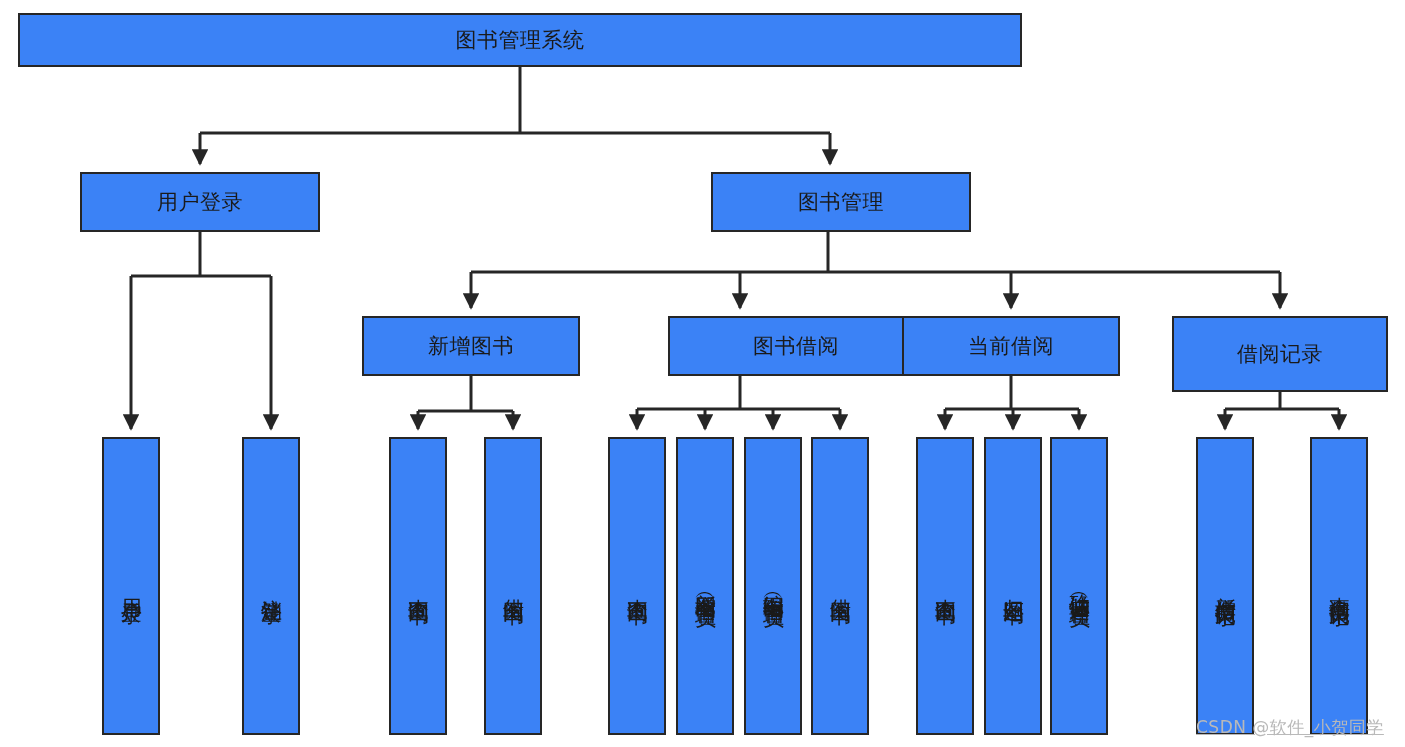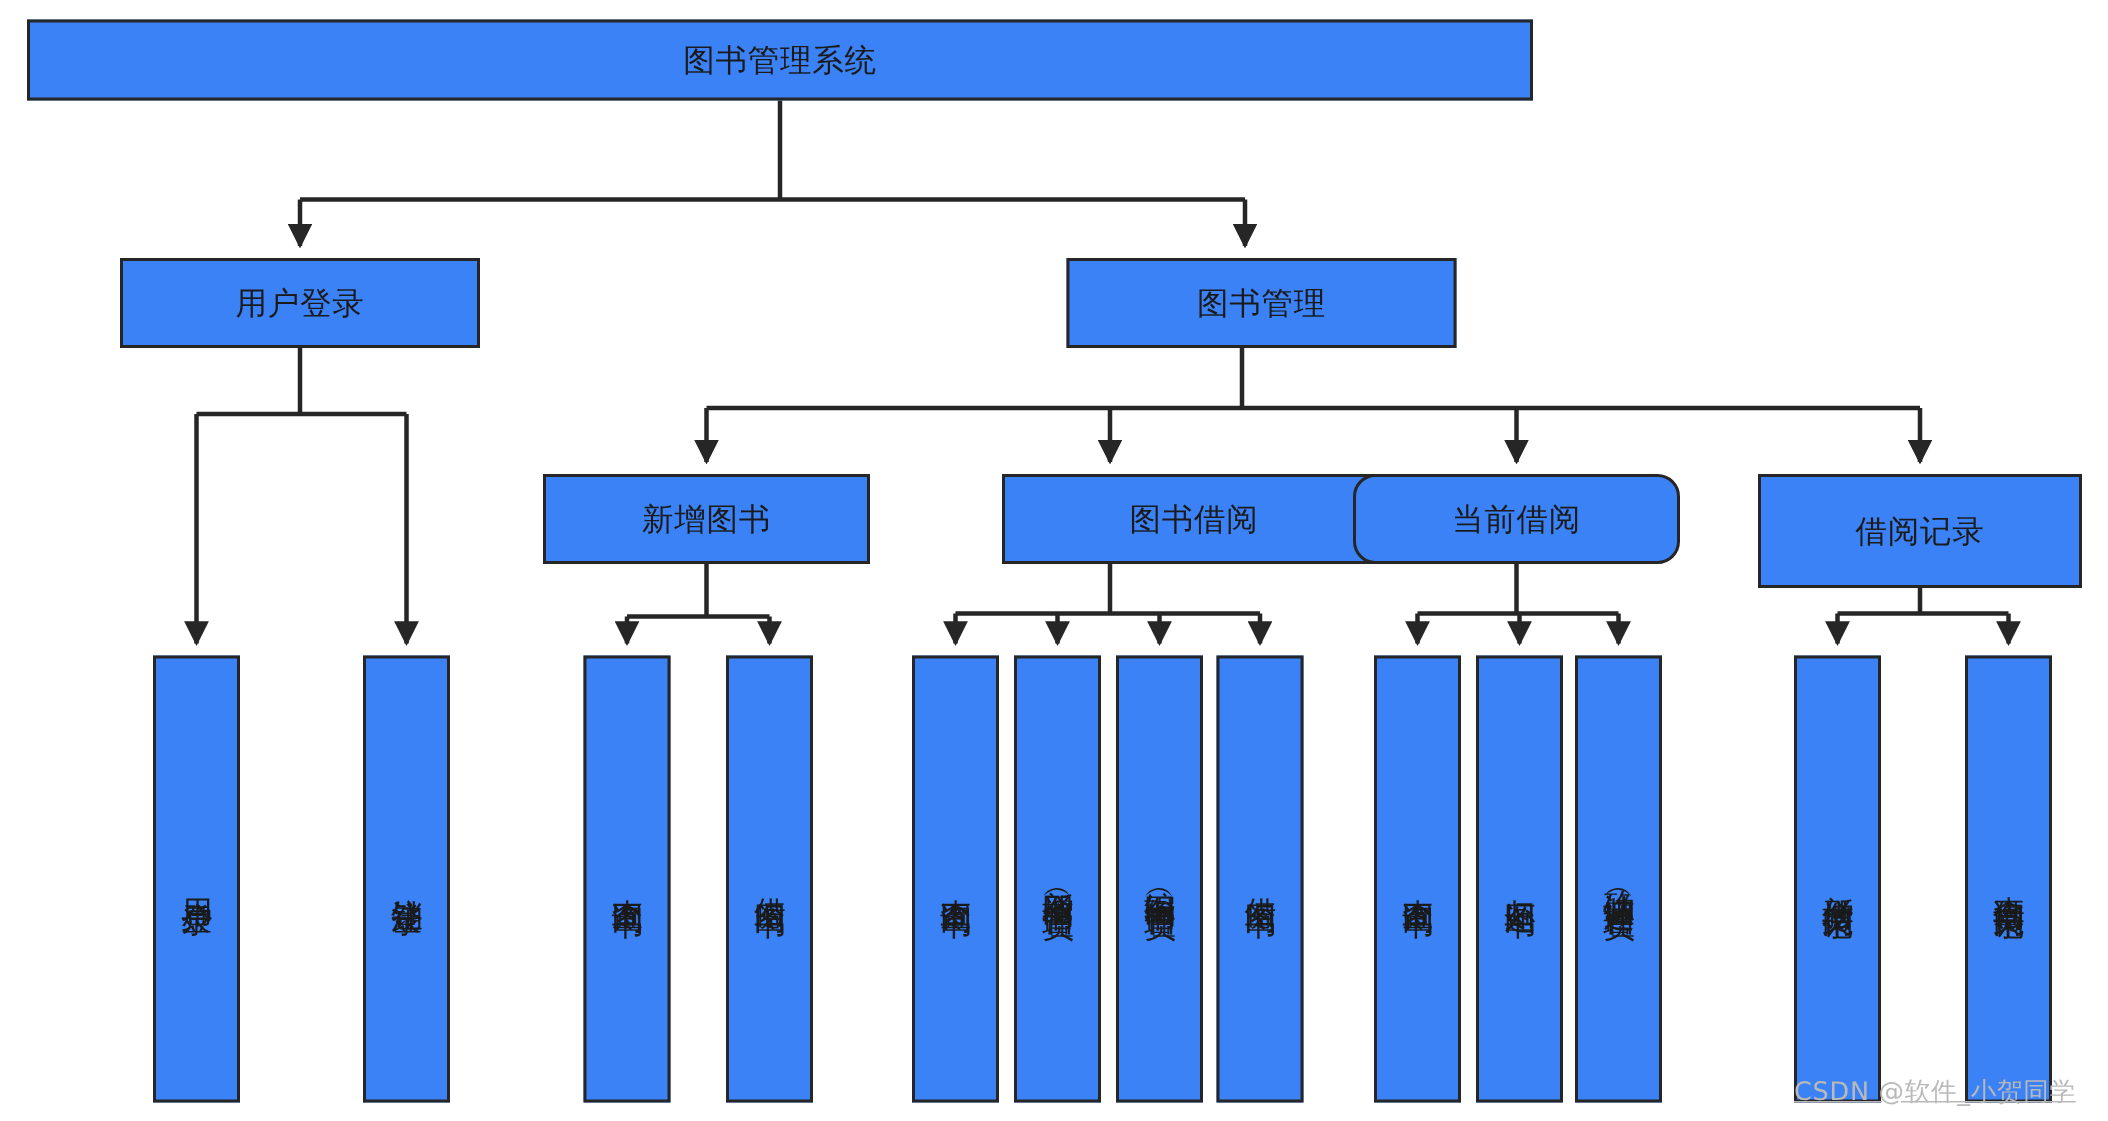--- a/index.html
+++ b/index.html
@@ -122,21 +122,21 @@
   <div class="node" style="left: 711px; top: 172px; width: 260px; height: 60px;">
     <span class="label">图书管理</span>
   </div>
 
   <div class="node" style="left: 362px; top: 316px; width: 218px; height: 60px;">
     <span class="label">新增图书</span>
   </div>
   <div class="node" style="left: 632px; top: 316px; width: 256px; height: 60px; margin-left: 36px;">
     <span class="label">图书借阅</span>
   </div>
-  <div class="node" style="left: 902px; top: 316px; width: 218px; height: 60px; border-radius: 15px;">
+  <div class="node" style="left: 902px; top: 316px; width: 218px; height: 60px;">
     <span class="label">当前借阅</span>
   </div>
   <div class="node" style="left: 1172px; top: 316px; width: 216px; height: 76px;">
     <span class="label">借阅记录</span>
   </div>
 
   <div class="node vert" style="left: 102px; top: 437px; width: 58px; height: 298px;">
     <span class="label">用户登录</span>
   </div>
   <div class="node vert" style="left: 242px; top: 437px; width: 58px; height: 298px;">

